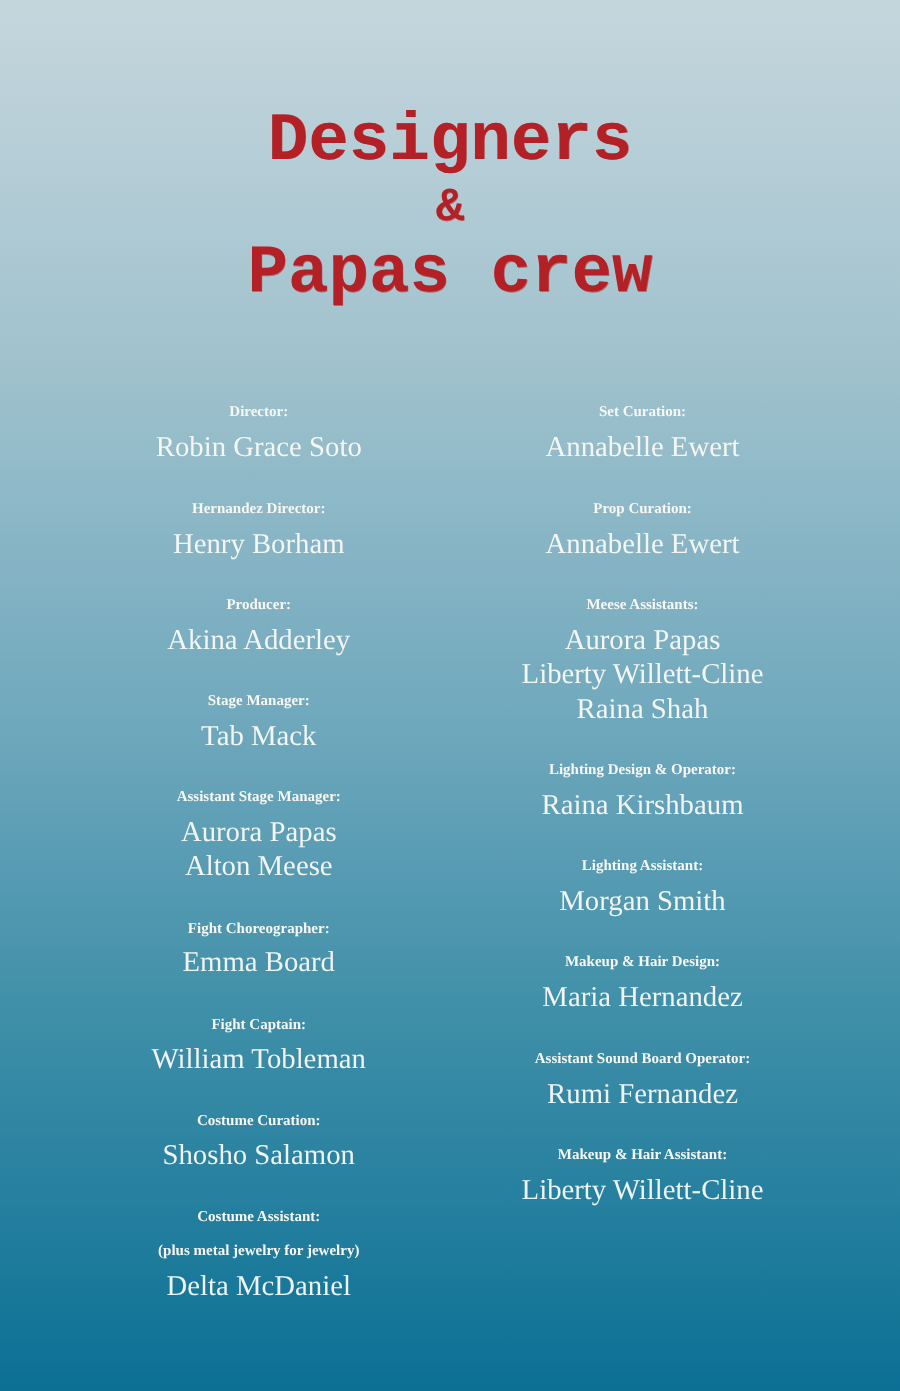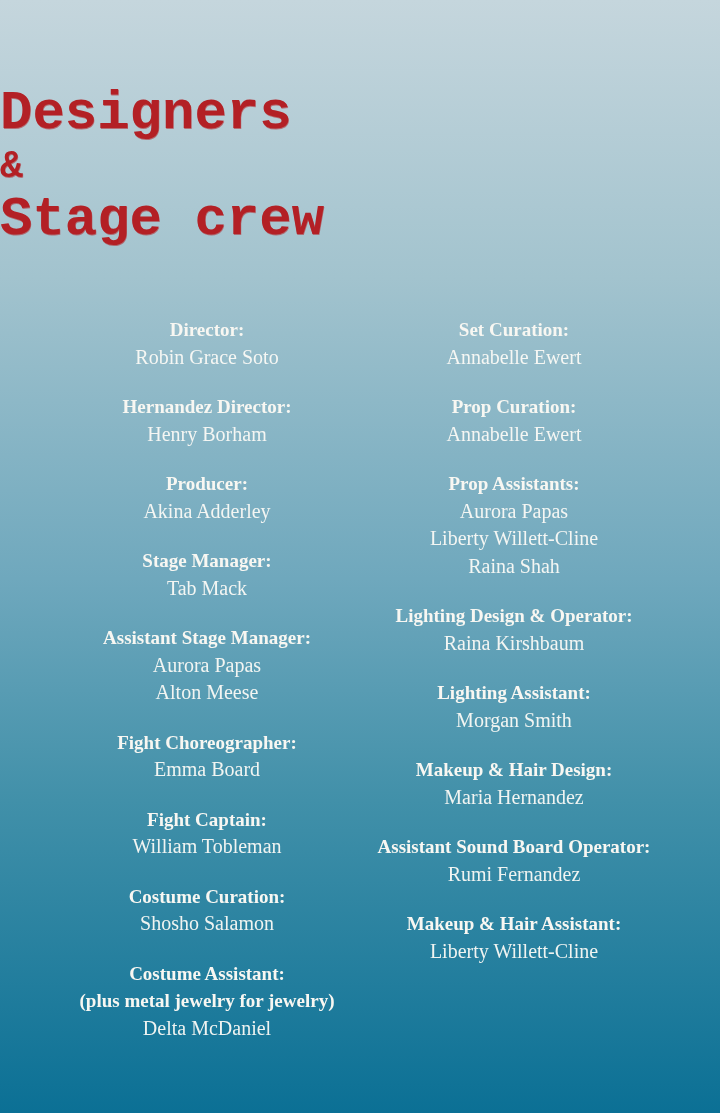--- a/index.html
+++ b/index.html
@@ -12,21 +12,21 @@
     height: 1113px;
     overflow: hidden;
     background: linear-gradient(180deg, #c5d6dd 0%, #a2c3ce 25%, #6fa8bd 52%, #4190a9 72%, #0b7095 100%);
     font-family: "Liberation Serif", "DejaVu Serif", serif;
   }
   .title-block {
     position: absolute;
     top: 86px;
     left: 0;
     width: 720px;
-    text-align: left;
+    text-align: center;
     font-family: "Liberation Mono", "DejaVu Sans Mono", monospace;
     font-weight: 700;
     color: #b32025;
   }
   .title-line-1, .title-line-3 {
     font-size: 54px;
     line-height: 56px;
     letter-spacing: 0px;
     text-shadow: 0.5px 0.5px 0 rgba(178,32,37,0.55);
   }
@@ -40,40 +40,40 @@
     top: 316px;
     width: 360px;
     text-align: center;
     color: #f8f7f2;
   }
   .col-left  { left: 27px; }
   .col-right { left: 334px; }
   .credit-group { margin-bottom: 22px; }
   .role-line {
     font-weight: 700;
-    font-size: 19px;
+    font-size: 12px;
     line-height: 27.5px;
     color: #f8f7f2;
   }
   .name-line {
     font-weight: 400;
-    font-size: 20px;
+    font-size: 23px;
     line-height: 27.5px;
     color: rgba(251, 250, 246, 0.95);
   }
 </style>
 </head>
 <body>
 
 <div class="poster">
 
   <div class="title-block">
     <div class="title-line-1">Designers</div>
     <div class="title-line-2">&amp;</div>
-    <div class="title-line-3">Stage crew</div>
+    <div class="title-line-3">Papas crew</div>
   </div>
 
   <div class="col col-left">
       <div class="credit-group">
         <div class="role-line">Director:</div>
         <div class="name-line">Robin Grace Soto</div>
       </div>
       <div class="credit-group">
         <div class="role-line">Hernandez Director:</div>
         <div class="name-line">Henry Borham</div>
@@ -112,21 +112,21 @@
   <div class="col col-right">
       <div class="credit-group">
         <div class="role-line">Set Curation:</div>
         <div class="name-line">Annabelle Ewert</div>
       </div>
       <div class="credit-group">
         <div class="role-line">Prop Curation:</div>
         <div class="name-line">Annabelle Ewert</div>
       </div>
       <div class="credit-group">
-        <div class="role-line">Prop Assistants:</div>
+        <div class="role-line">Meese Assistants:</div>
         <div class="name-line">Aurora Papas</div>
         <div class="name-line">Liberty Willett-Cline</div>
         <div class="name-line">Raina Shah</div>
       </div>
       <div class="credit-group">
         <div class="role-line">Lighting Design &amp; Operator:</div>
         <div class="name-line">Raina Kirshbaum</div>
       </div>
       <div class="credit-group">
         <div class="role-line">Lighting Assistant:</div>

